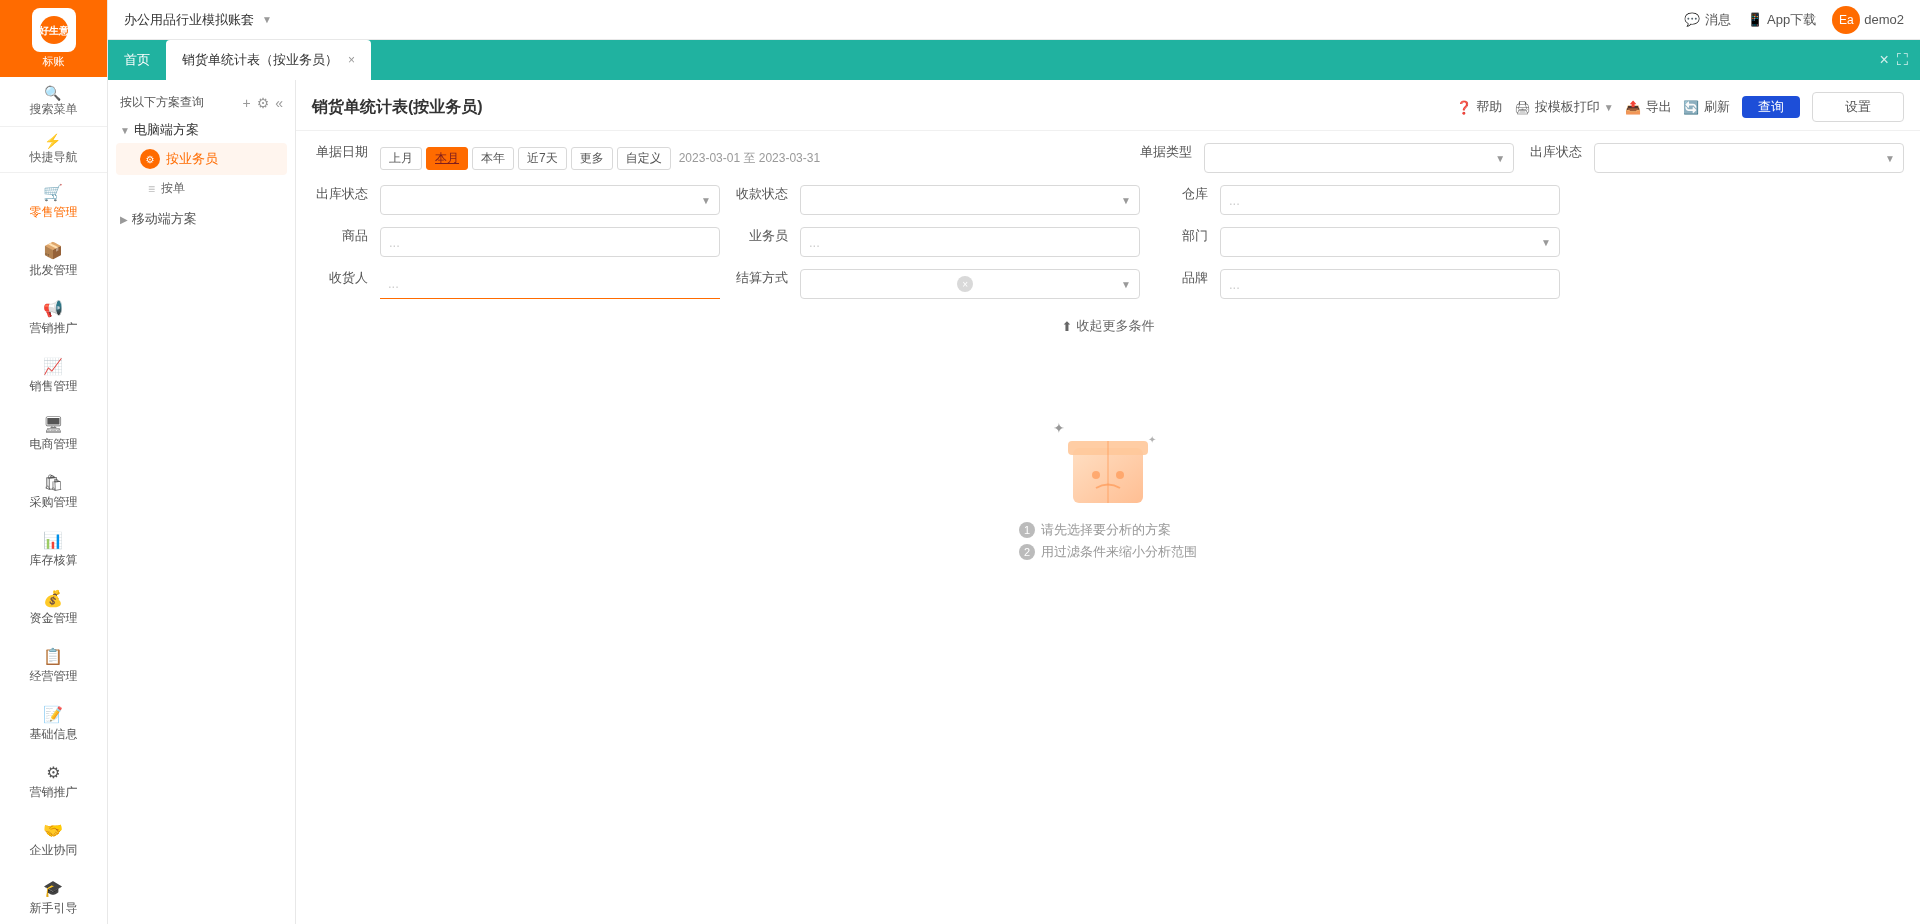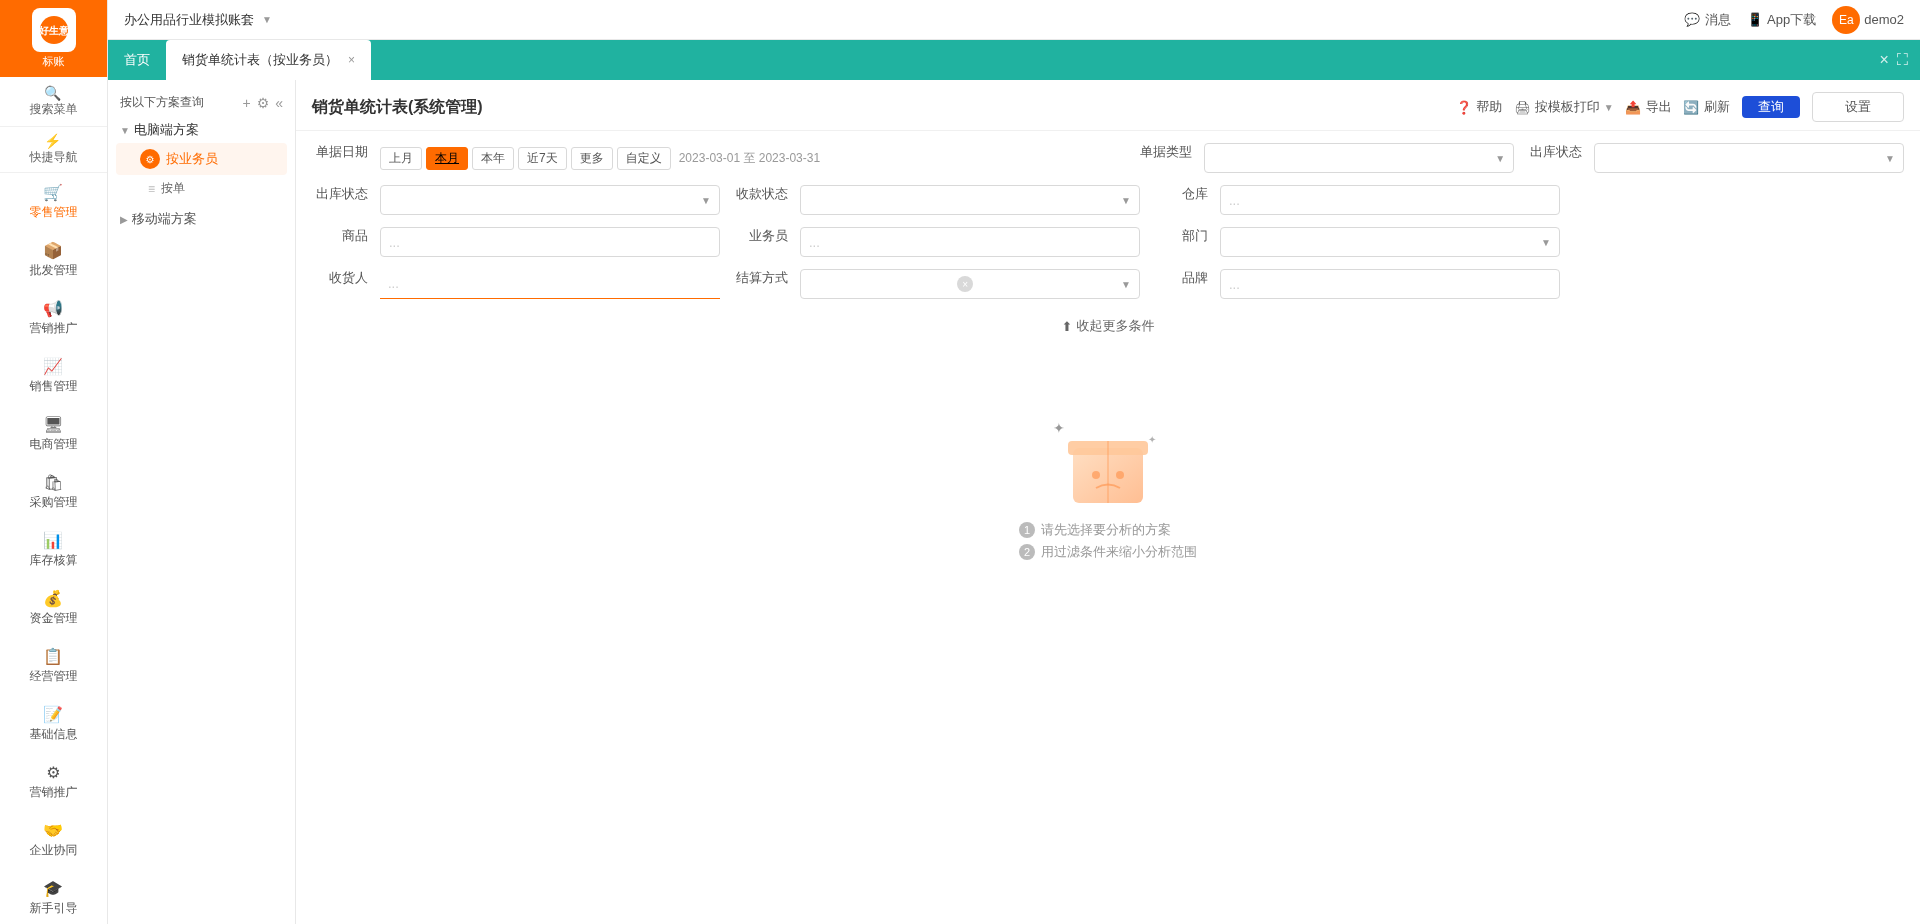--- a/index.html
+++ b/index.html
@@ -62,21 +62,21 @@
     .action-btn { display: flex; align-items: center; gap: 4px; color: #555; cursor: pointer; font-size: 13px; }
     .action-btn-primary { background: #1d4ed8; color: #fff; padding: 2px 16px; border: none; border-radius: 4px; cursor: pointer; font-size: 13px; }
     .action-btn-default { background: #fff; color: #555; padding: 5px 32px; border: 1px solid #d9d9d9; border-radius: 4px; cursor: pointer; font-size: 13px; }
 
     
     .filter-section { padding: 12px 16px; }
     .filter-row { display: flex; gap: 12px; margin-bottom: 12px; }
     .filter-label { color: #555; font-size: 13px; white-space: nowrap; min-width: 56px; text-align: right; }
     .filter-date-group { display: flex; align-items: center; gap: 4px; }
     .date-quick-btn { padding: 2px 8px; border: 1px solid #d9d9d9; border-radius: 3px; cursor: pointer; font-size: 12px; color: #555; background: #fff; }
-    .date-quick-btn.active { background: #ff6b00; color: #000000; border-color: #ff6b00; text-decoration: underline; }
+    .date-quick-btn.active { background: #ff6b00; color: #7f1d1d; border-color: #ff6b00; text-decoration: underline; }
     .date-range { font-size: 12px; color: #999; margin-left: 4px; }
     .filter-select { flex: 1; max-width: 340px; height: 30px; border: 1px solid #d9d9d9; border-radius: 4px; padding: 0 8px; display: flex; align-items: center; justify-content: space-between; cursor: pointer; background: #fff; }
     .filter-select-text { color: #ccc; font-size: 13px; }
     .filter-select-arrow { color: #999; font-size: 10px; }
     .filter-input { flex: 1; max-width: 340px; height: 30px; border: none; border-bottom: 1px solid #ff6b00; padding: 0 8px; display: flex; align-items: center; justify-content: space-between; cursor: pointer; background: #fff; }
     .filter-clear { width: 16px; height: 16px; background: #d9d9d9; border-radius: 50%; display: flex; align-items: center; justify-content: center; color: #fff; font-size: 10px; cursor: pointer; }
 
     
     .collapse-btn { display: flex; align-items: center; justify-content: center; gap: 4px; padding: 6px 0; color: #666; font-size: 13px; cursor: pointer; }
 
@@ -237,21 +237,21 @@
         <div class="mobile-group-header">
           <span class="tree-arrow">▶</span>
           <span>移动端方案</span>
         </div>
       </div>
     </div>
 
     <div class="right-content">
 
       <div class="page-header">
-        <h1 class="page-title">销货单统计表(系统管理)</h1>
+        <h1 class="page-title">销货单统计表(按业务员)</h1>
         <div class="page-actions">
           <div class="action-btn">
             <span>❓</span>
             <span>帮助</span>
           </div>
           <div class="action-btn">
             <span>🖨</span>
             <span>按模板打印</span>
             <span style="font-size:10px;color:#999;">▼</span>
           </div>

